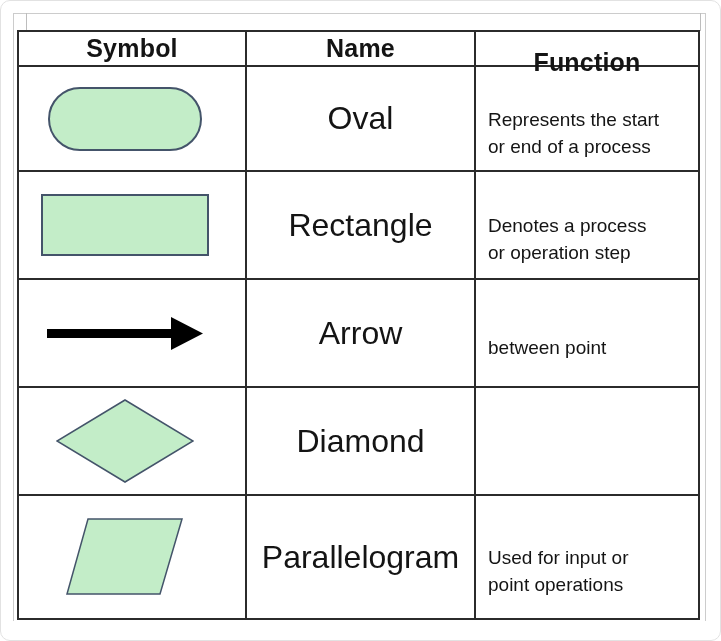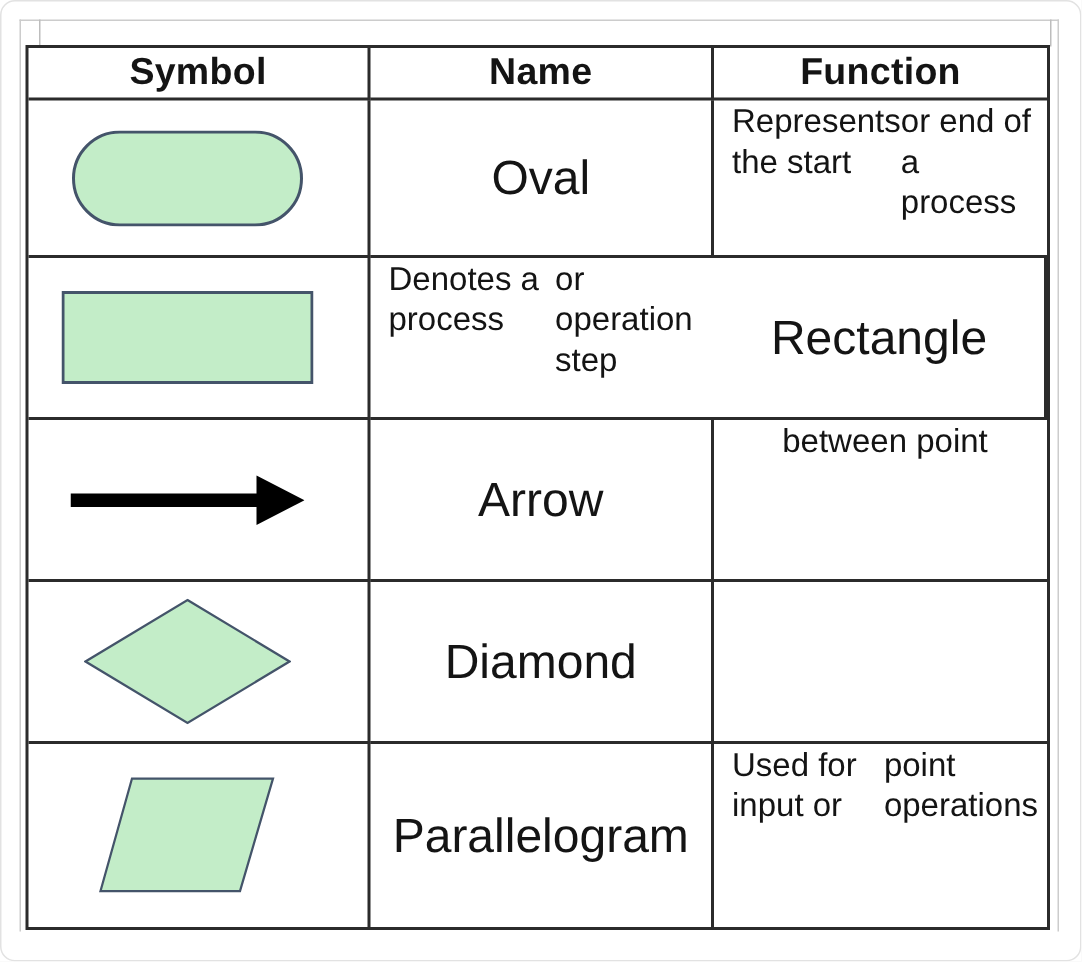--- a/index.html
+++ b/index.html
@@ -30,28 +30,28 @@
     box-sizing:content-box;
     background:#ffffff;
   }
   .c {
     box-sizing:border-box;
     border-right:2px solid #2b2b2b;
     border-bottom:2px solid #2b2b2b;
     display:flex; align-items:center; justify-content:center;
     color:#141414;
   }
-  .c.last-col { border-right:none; }
+  .c.last-col { border-right:none;margin-top:28px; }
   .c.last-row { border-bottom:none; }
   .hdr { font-weight:bold; font-size:25px; letter-spacing:0.2px; }
   .name { font-size:32px; }
   .func {
-    flex-direction:row; align-items:flex-start; justify-content:center;
+    flex-direction:column; align-items:flex-start; justify-content:center;
     padding-left:12px; padding-right:6px;
-    font-size:22px; line-height:27px;
+    font-size:19px; line-height:27px;
   }
   .sym { padding-right:14px; }
   .shape-svg { display:block; }
 </style>
 </head>
 <body>
 
 <div class="stage">
   <div class="card"></div>
   <div class="outer-frame"></div>
@@ -73,25 +73,25 @@
     <div class="c func last-col">
       <span>Represents the start</span>
       <span>or end of a process</span>
     </div>
 
     <div class="c sym">
       <svg class="shape-svg" width="168" height="62" viewBox="0 0 168 62">
         <rect x="1" y="1" width="166" height="60" stroke-width="2" fill="#c3edc8" stroke="#44546a"></rect>
       </svg>
     </div>
+    <div class="c name">Rectangle</div>
     <div class="c func last-col">
       <span>Denotes a process</span>
       <span>or operation step</span>
     </div>
-    <div class="c name">Rectangle</div>
 
     <div class="c sym">
       <svg class="shape-svg" width="156" height="36" viewBox="0 0 156 36">
         <rect x="0" y="14" width="128" height="9" fill="#000000"></rect>
         <polygon points="124,2 156,18.5 124,35" fill="#000000"></polygon>
       </svg>
     </div>
     <div class="c name">Arrow</div>
     <div class="c func last-col">
       <span>between point</span>

